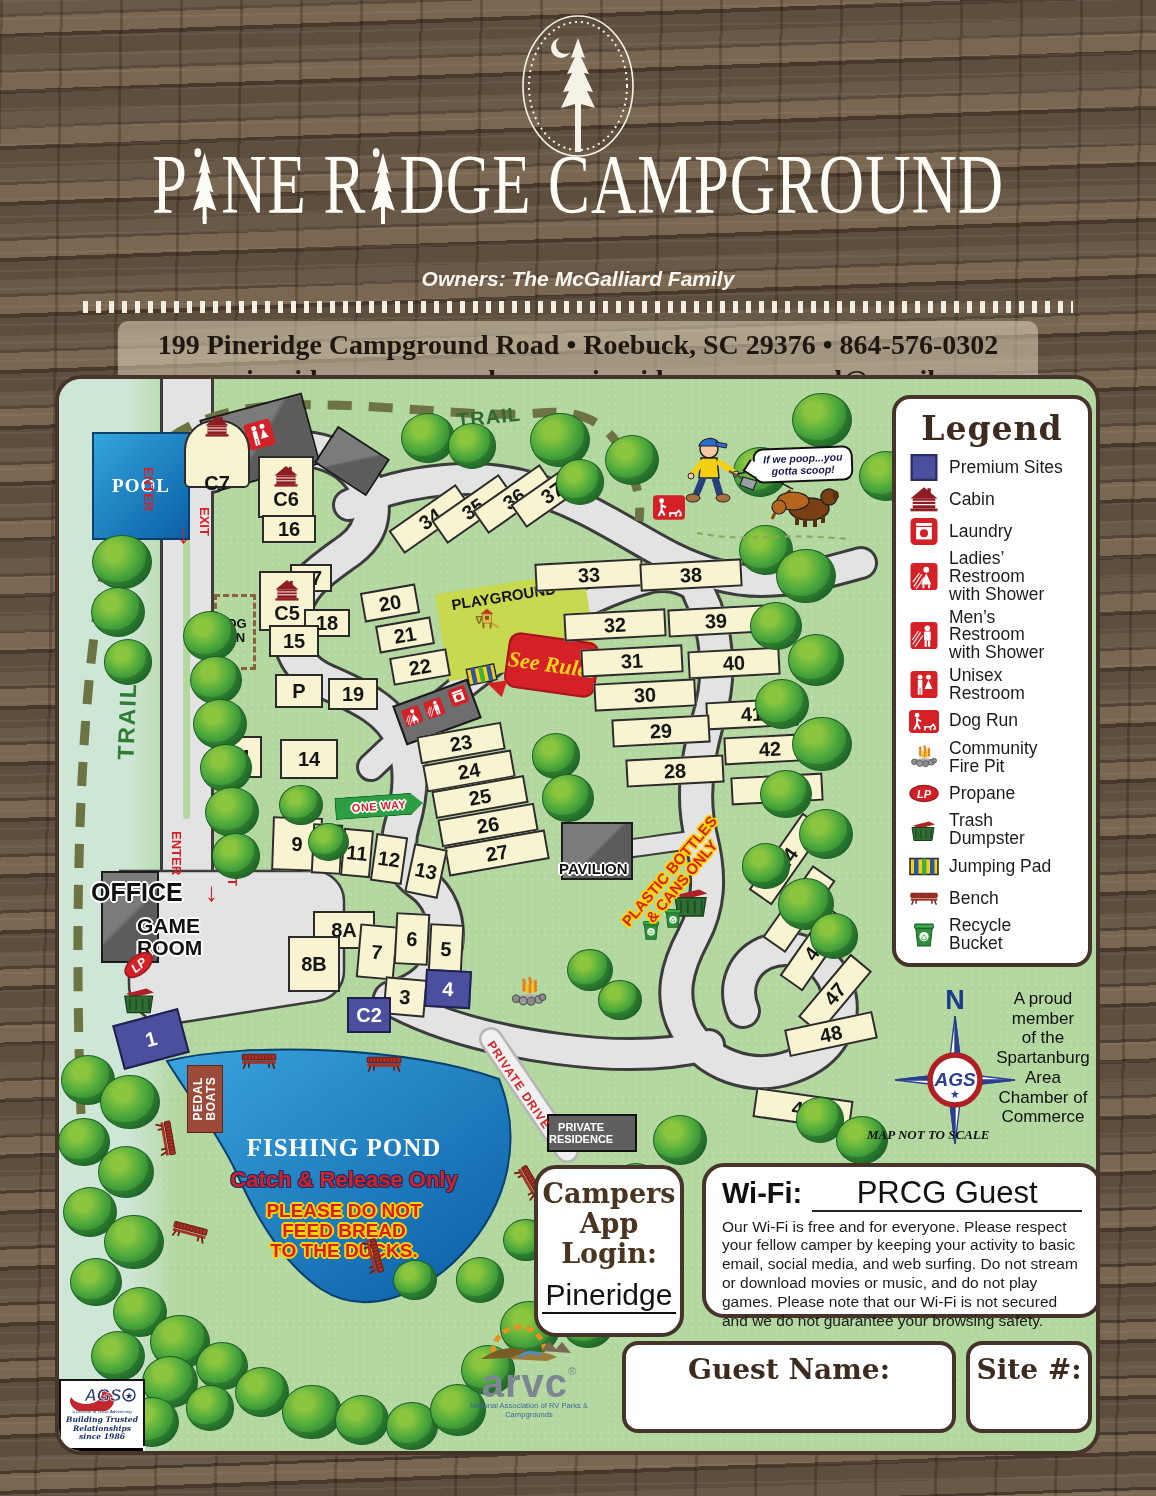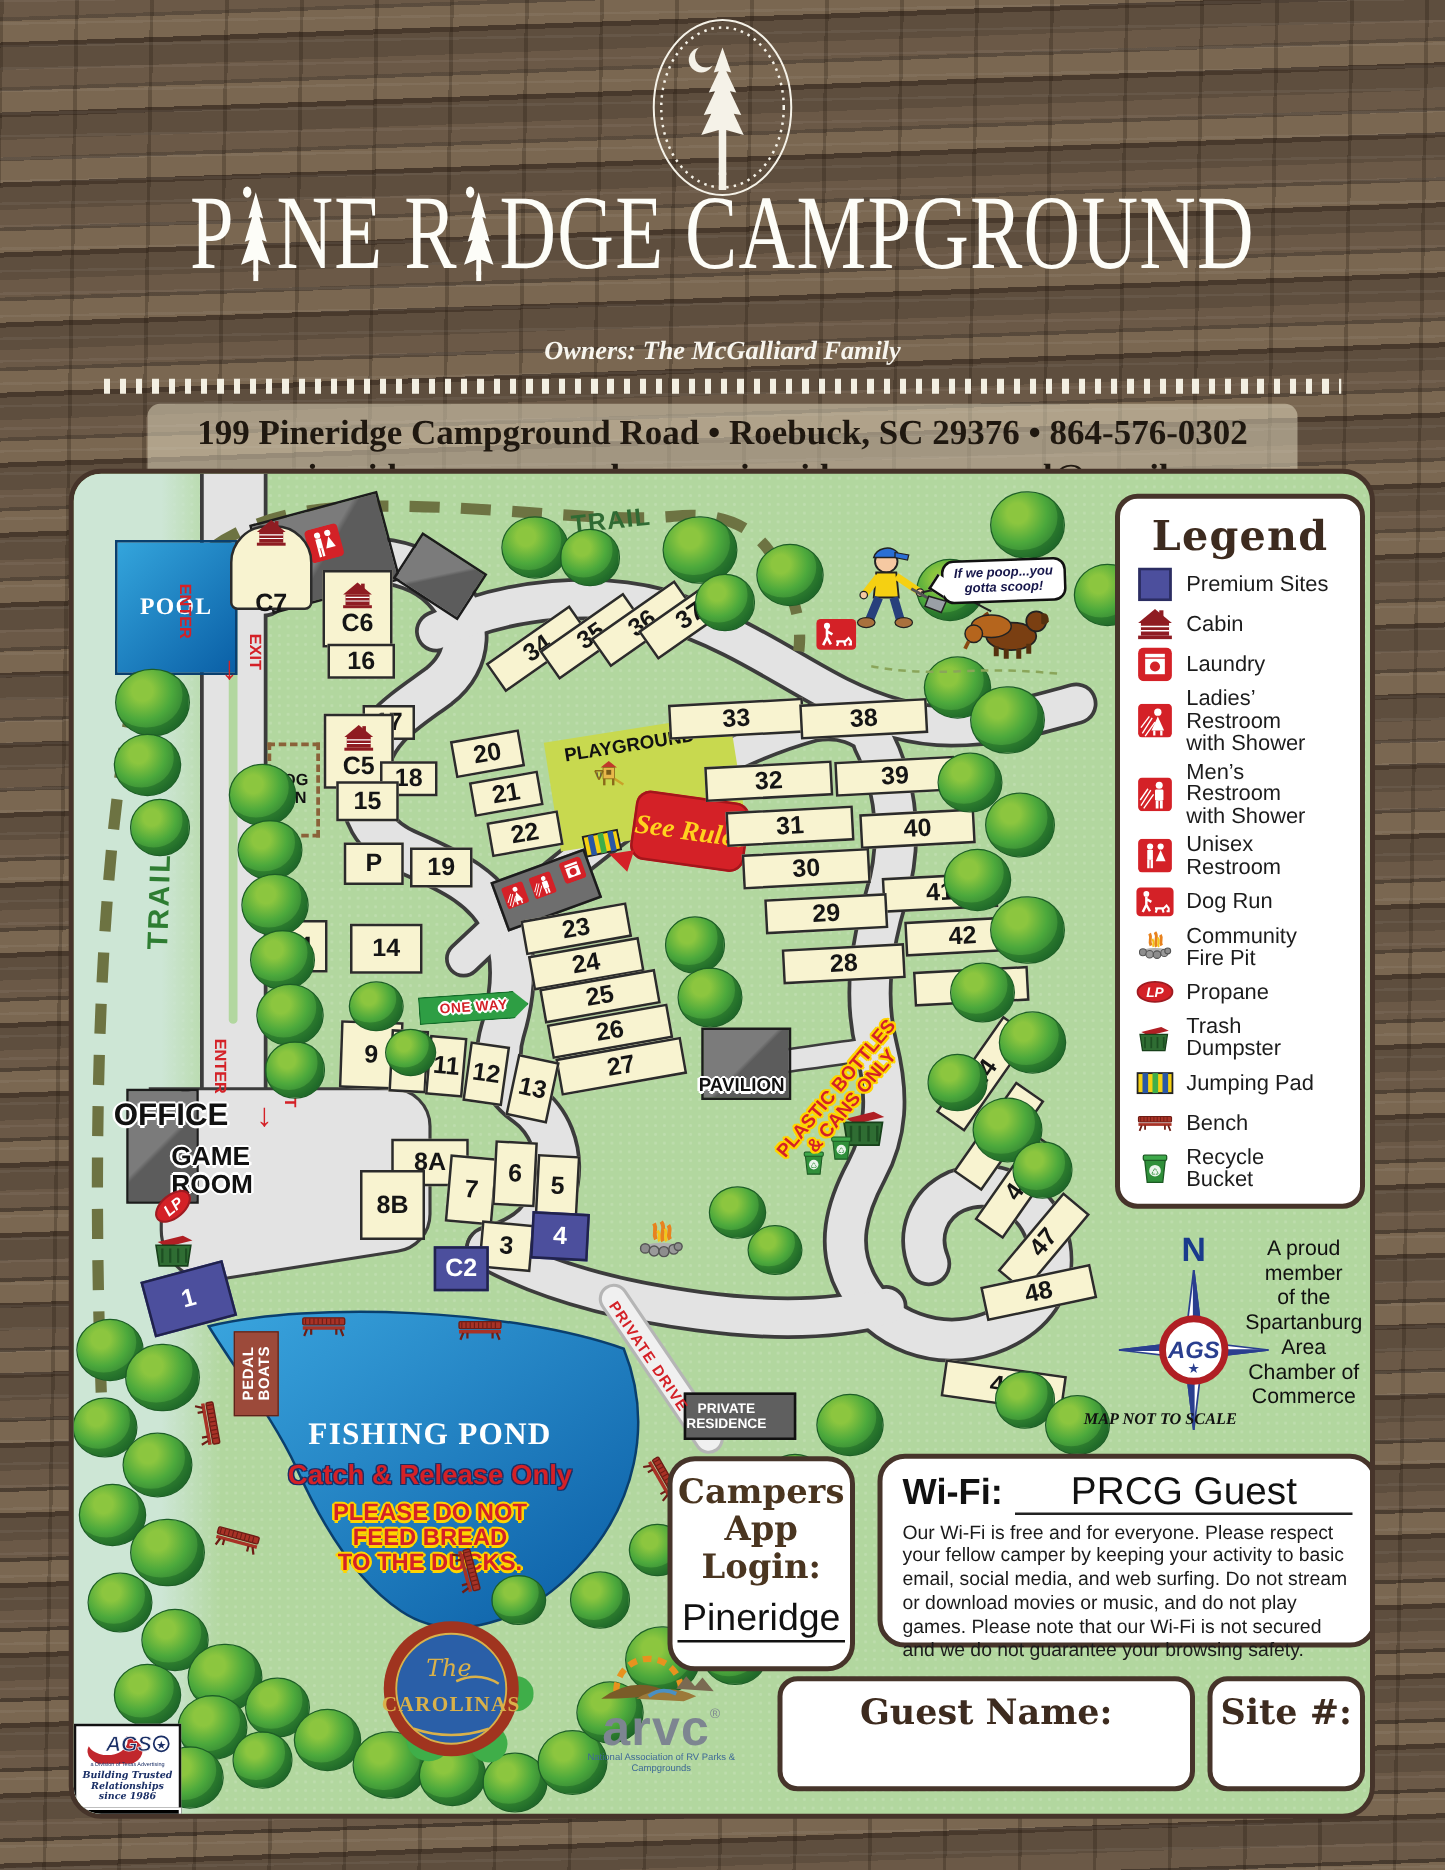--- a/index.html
+++ b/index.html
@@ -13,21 +13,21 @@
          repeating-linear-gradient(178deg,
            #6b5947 0 14px, #50433525 14px 17px, #7a6751 17px 34px, #48392c 34px 38px, #5e4e3e 38px 56px),
          linear-gradient(#5d4e3f,#46392d);}
   .noselect{user-select:none;}
   
   .hdr{position:absolute;left:0;top:0;width:1156px;text-align:center;color:#fff;}
   .hdr-logo{margin-top:12px;}
   .hdr-title{display:flex;align-items:flex-end;justify-content:center;gap:4px;
     font-family:"Liberation Serif",serif;font-weight:400;font-size:64px;color:#fdfdf8;
     transform:scale(.98,1.32);transform-origin:center bottom;line-height:.9;margin-top:2px;letter-spacing:1px;}
-  .hdr-owners{font-family:Liberation Serif, serif;font-style:italic;font-weight:700;font-size:21px;margin-top:14px;color:#f7f5ee;}
+  .hdr-owners{font-family:Liberation Sans, sans-serif;font-style:italic;font-weight:700;font-size:21px;margin-top:14px;color:#f7f5ee;}
   .tickband{width:990px;height:12px;margin:10px auto 0;
     background:repeating-linear-gradient(90deg,#f3efe2 0 5px,rgba(0,0,0,0) 5px 13px);}
   .addrband{width:920px;margin:8px auto 0;padding:6px 0 8px;border-radius:10px;
     background:rgba(229,222,196,.50);}
   .addr{font-family:"Liberation Serif",serif;font-weight:700;font-size:28px;color:#1f1810;line-height:1.25;}
   
   .map{position:absolute;left:55px;top:375px;width:1045px;height:1080px;box-sizing:border-box;
     background:
       radial-gradient(rgba(255,255,255,.14) 1px, rgba(0,0,0,0) 1.3px),
       #b2d79f;
@@ -832,33 +832,20 @@
   </div>
   <div class="wbox guestbox">
     <div class="fieldlabel">Guest Name:</div>
     <div style="height:34px;"></div>
   </div>
   <div class="wbox sitebox">
     <div class="fieldlabel">Site #:</div>
     <div style="height:34px;"></div>
   </div>
 
-  <div class="carolinas">
-    <svg width="132" height="118" viewBox="0 0 132 118">
-      <circle cx="48" cy="96" r="18" fill="#3fae49"></circle>
-        <circle cx="96" cy="100" r="15" fill="#3fae49"></circle>
-        <circle cx="118" cy="60" r="14" fill="#3fae49"></circle>
-      <circle cx="66" cy="56" r="54" fill="#a0341f"></circle>
-      <circle cx="66" cy="56" r="44" fill="#2a5fa8" stroke="#d9b14a" stroke-width="1.5"></circle>
-      <text x="46" y="46" font-family="DejaVu Serif,serif" font-style="italic" font-size="19" fill="#d9b14a">The</text>
-      <text x="66" y="74" text-anchor="middle" font-family="Liberation Serif,serif" font-size="17" font-weight="bold" fill="#d9b14a" letter-spacing="1">CAROLINAS</text>
-      <path d="M70,50 q18,-8 34,2" stroke="#d9b14a" stroke-width="2" fill="none"></path>
-      <path d="M36,88 q30,10 60,0" stroke="#d9b14a" stroke-width="2" fill="none"></path>
-    </svg>
-  </div>
   <div class="arvc">
     <svg width="100" height="52" viewBox="0 0 100 52" style="display:block;margin:0 auto;">
       <path d="M14,40 a26,26 0 0 1 52,0" fill="none" stroke="#e8921e" stroke-width="5" stroke-dasharray="7 5"></path>
       <path d="M2,46 q28,-20 56,-4 q-30,4 -56,4 Z" fill="#7a5c28"></path>
       <path d="M30,46 q24,-14 48,-2 l-10,4 Z" fill="#9c7a3a"></path>
       <path d="M62,38 l8,-10 l7,8 l6,-7 l9,11 Z" fill="#7a6a52"></path>
       <path d="M40,44 q10,-8 22,-2" stroke="#4a90c4" stroke-width="3" fill="none"></path>
     </svg>
     <div><span class="nm">arvc</span><span class="reg">®</span></div>
     <div class="tag">National Association of RV Parks &amp; Campgrounds</div>

